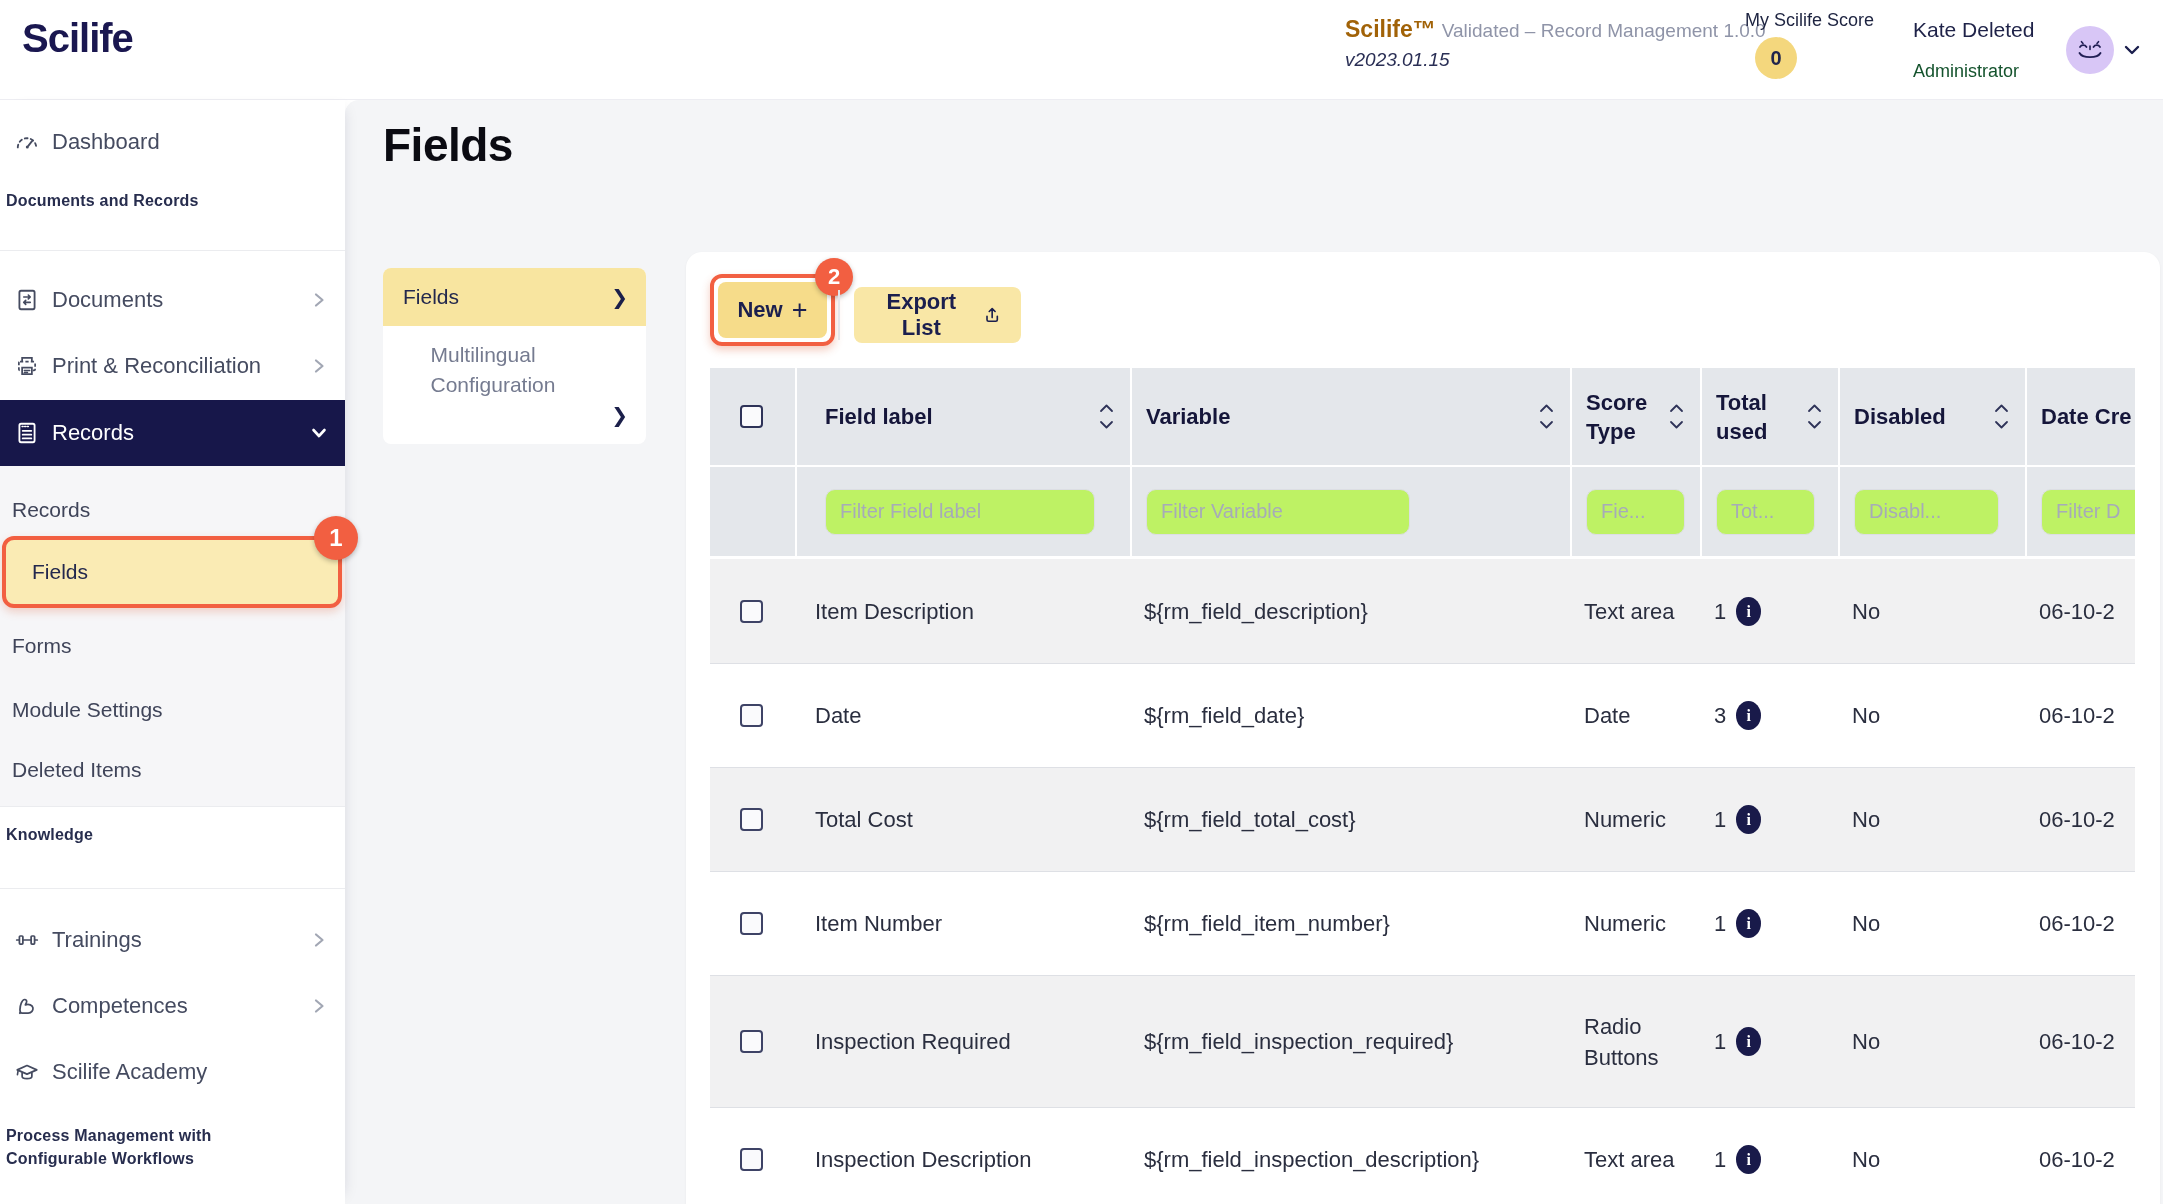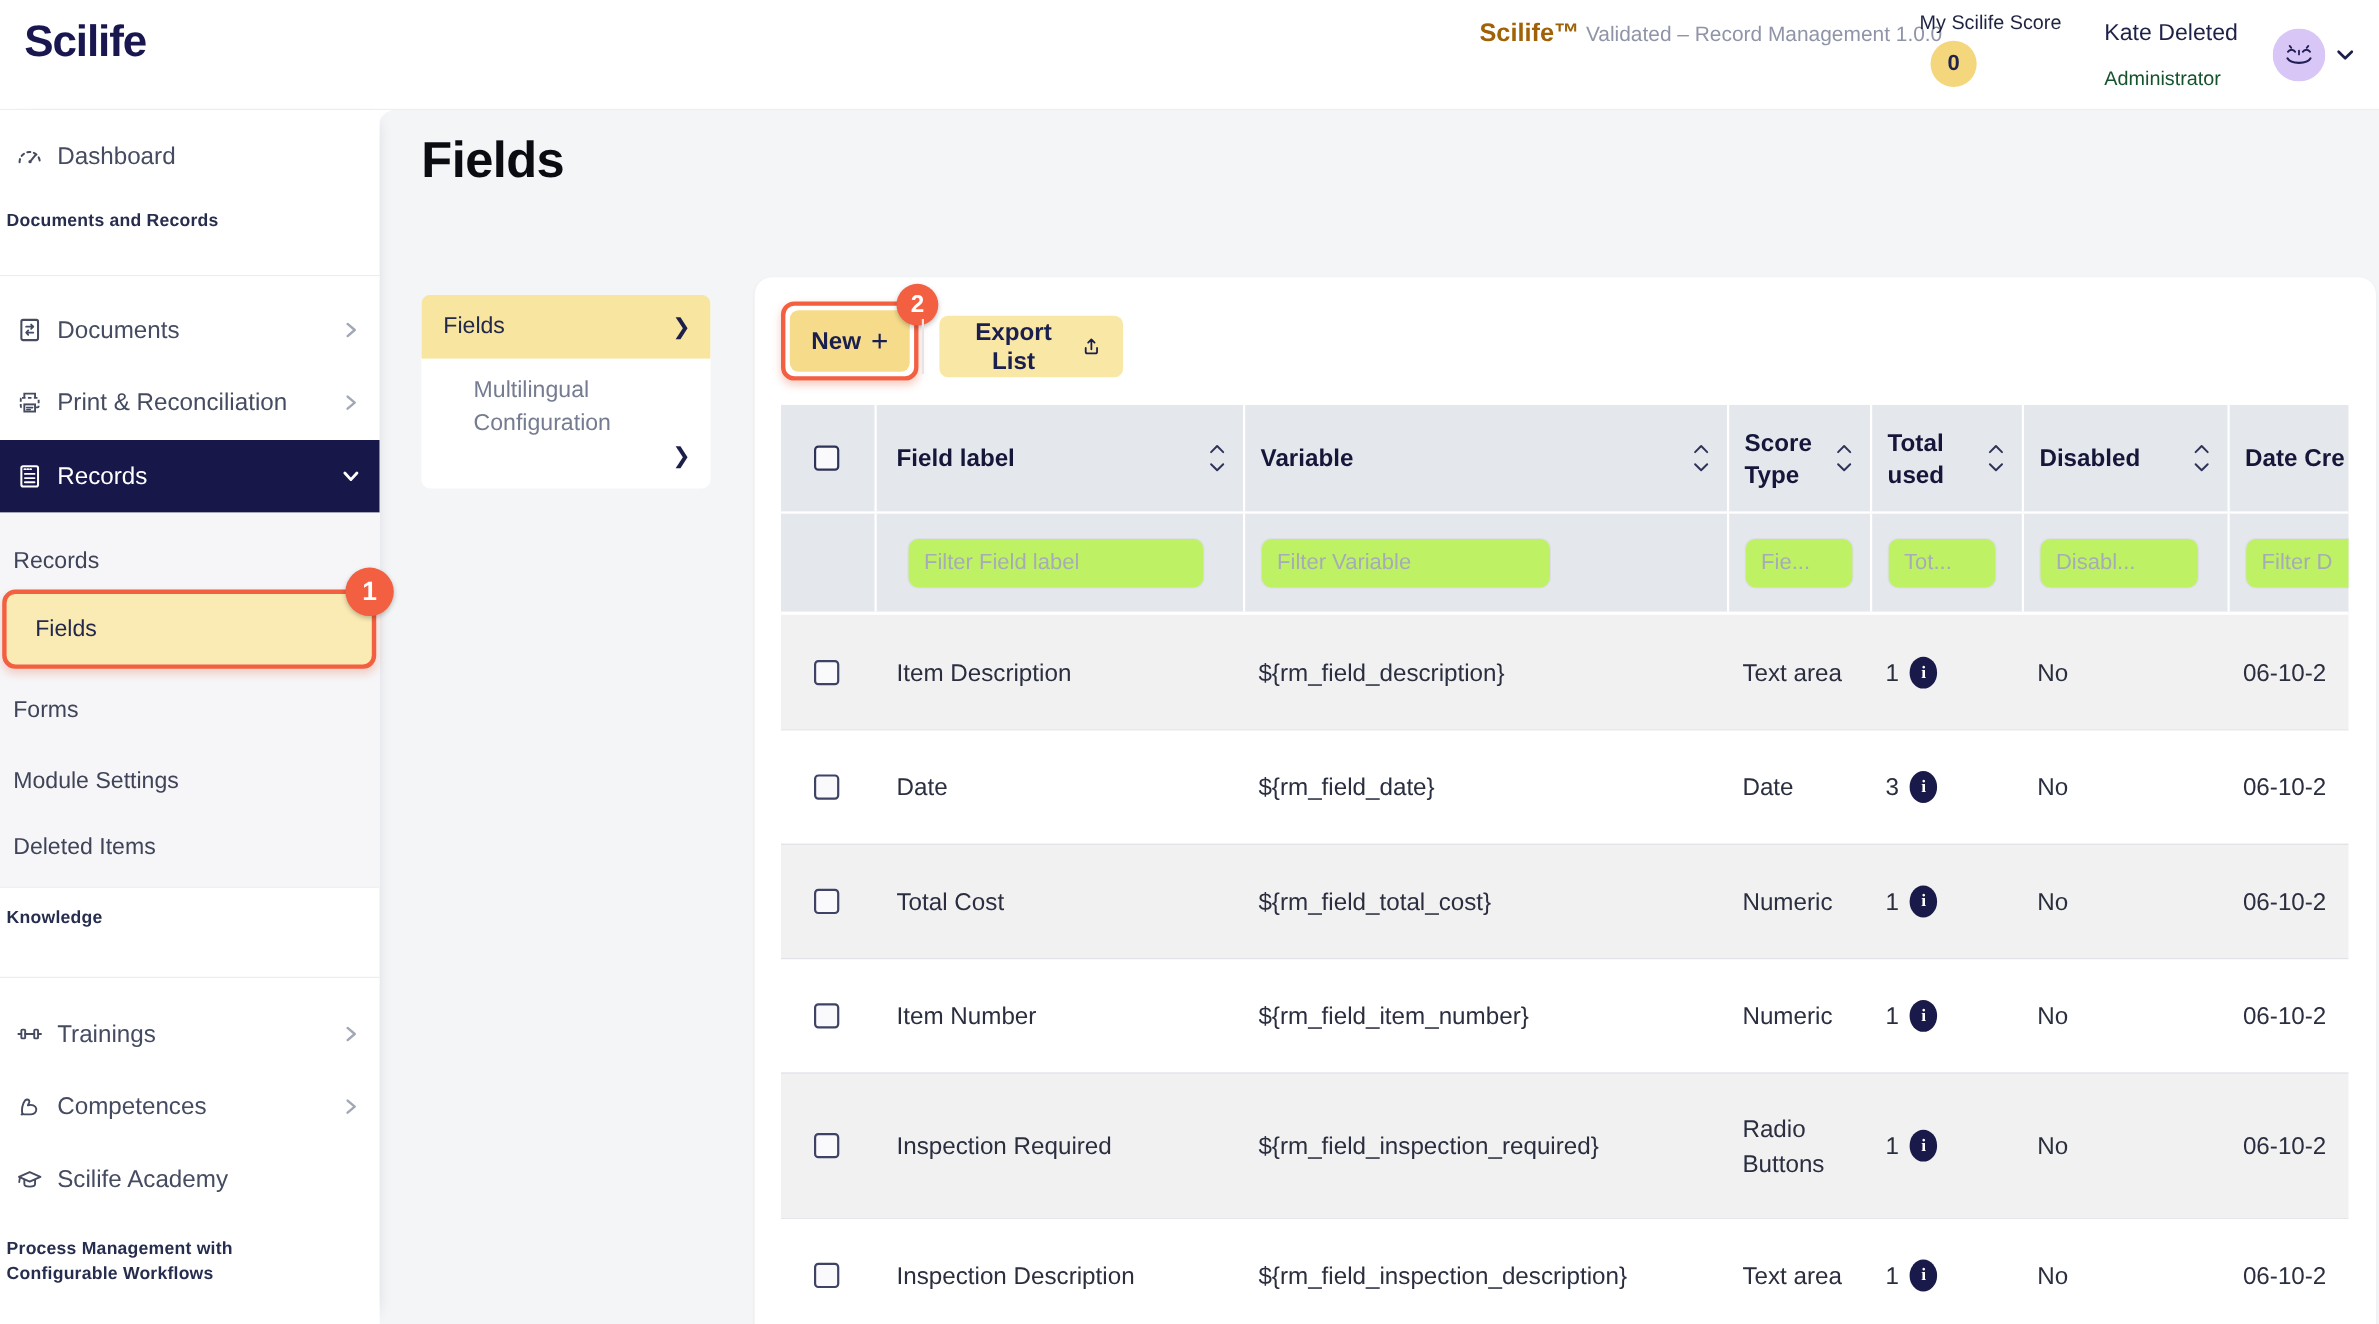--- a/index.html
+++ b/index.html
@@ -91,20 +91,21 @@
 
   .process-label { line-height:23px; width:265px; }
 </style>
 </head>
 <body>
 
 <div class="header">
   <div class="logo">Scilife</div>
   <div class="product">
     <span class="name">Scilife™</span><span class="descriptor">Validated – Record Management 1.0.0</span>
+    <span class="version">v2023.01.15</span>
   </div>
   <div class="score">
     <div class="score-label">My Scilife Score</div>
     <div class="score-circle">0</div>
   </div>
   <div class="user">
     <div class="user-name">Kate Deleted</div>
     <div class="user-role">Administrator</div>
   </div>
   <svg class="avatar" viewBox="0 0 48 48">
@@ -258,21 +259,21 @@
           <path d="M7 14.5v4c0 1 .8 1.8 1.8 1.8h8.4c1 0 1.8-.8 1.8-1.8v-4" fill="none" stroke="#1B1F4E" stroke-width="1.9" stroke-linecap="round"></path>
         </svg>
     </button>
 
     <div class="table">
 
       <div class="trow thead">
         <div class="cell c0 cb-cell">
             <span class="checkbox"></span>
           </div>
-        <div class="cell c1" style="padding-left:18px;">
+        <div class="cell c1" style="padding-left:28px;">
           <span class="th-label">Field label</span>
           <span class="sort">
               <svg width="15" height="10" viewBox="0 0 15 10">
                 <path d="M2 8l5.5-5.5L13 8" fill="none" stroke="#2E3358" stroke-width="1.8" stroke-linecap="round" stroke-linejoin="round"></path>
               </svg>
               <svg width="15" height="10" viewBox="0 0 15 10">
                 <path d="M2 2l5.5 5.5L13 2" fill="none" stroke="#2E3358" stroke-width="1.8" stroke-linecap="round" stroke-linejoin="round"></path>
               </svg>
             </span>
         </div>

